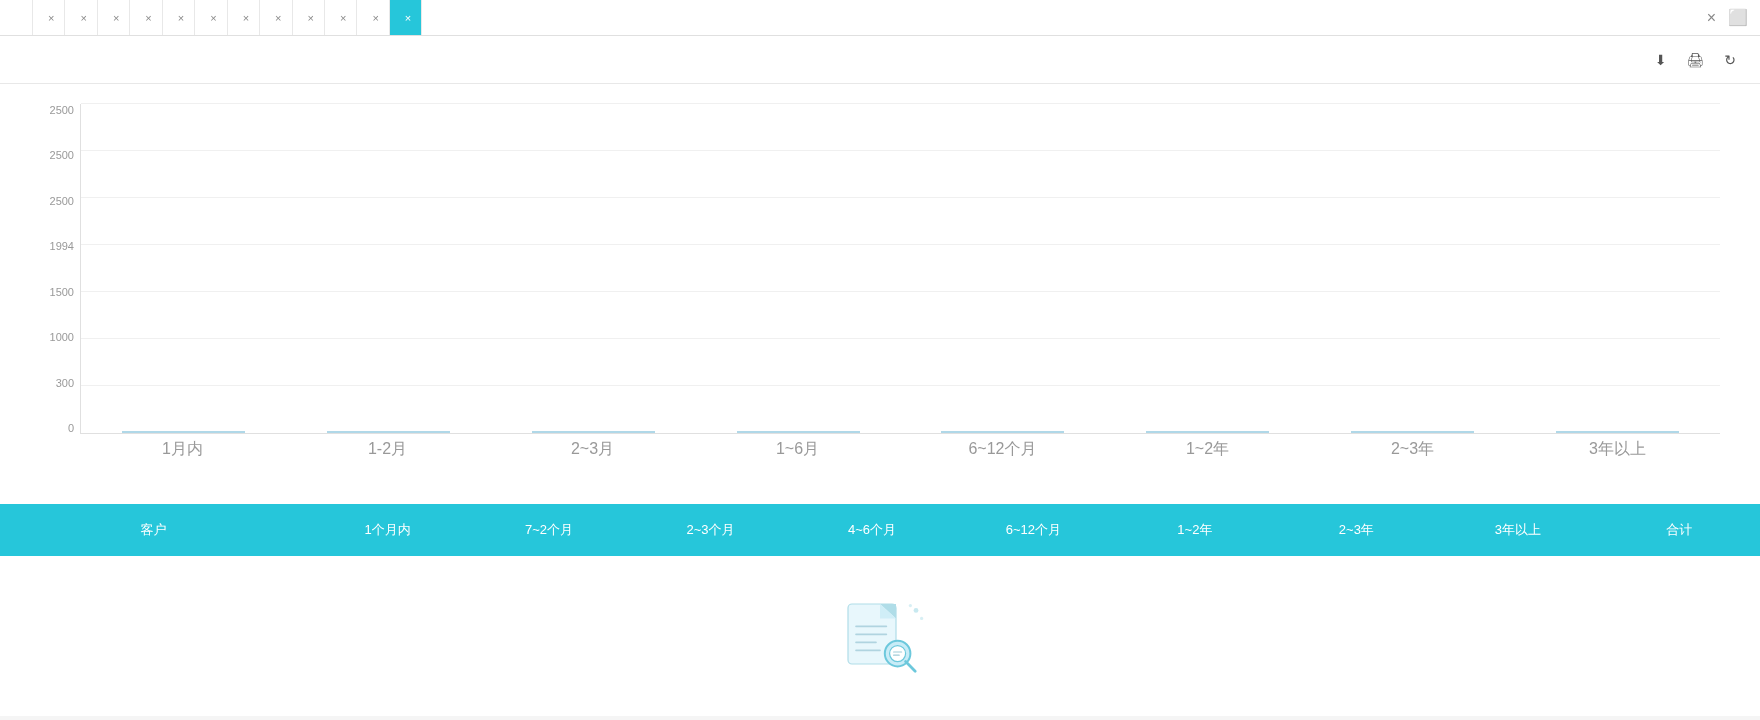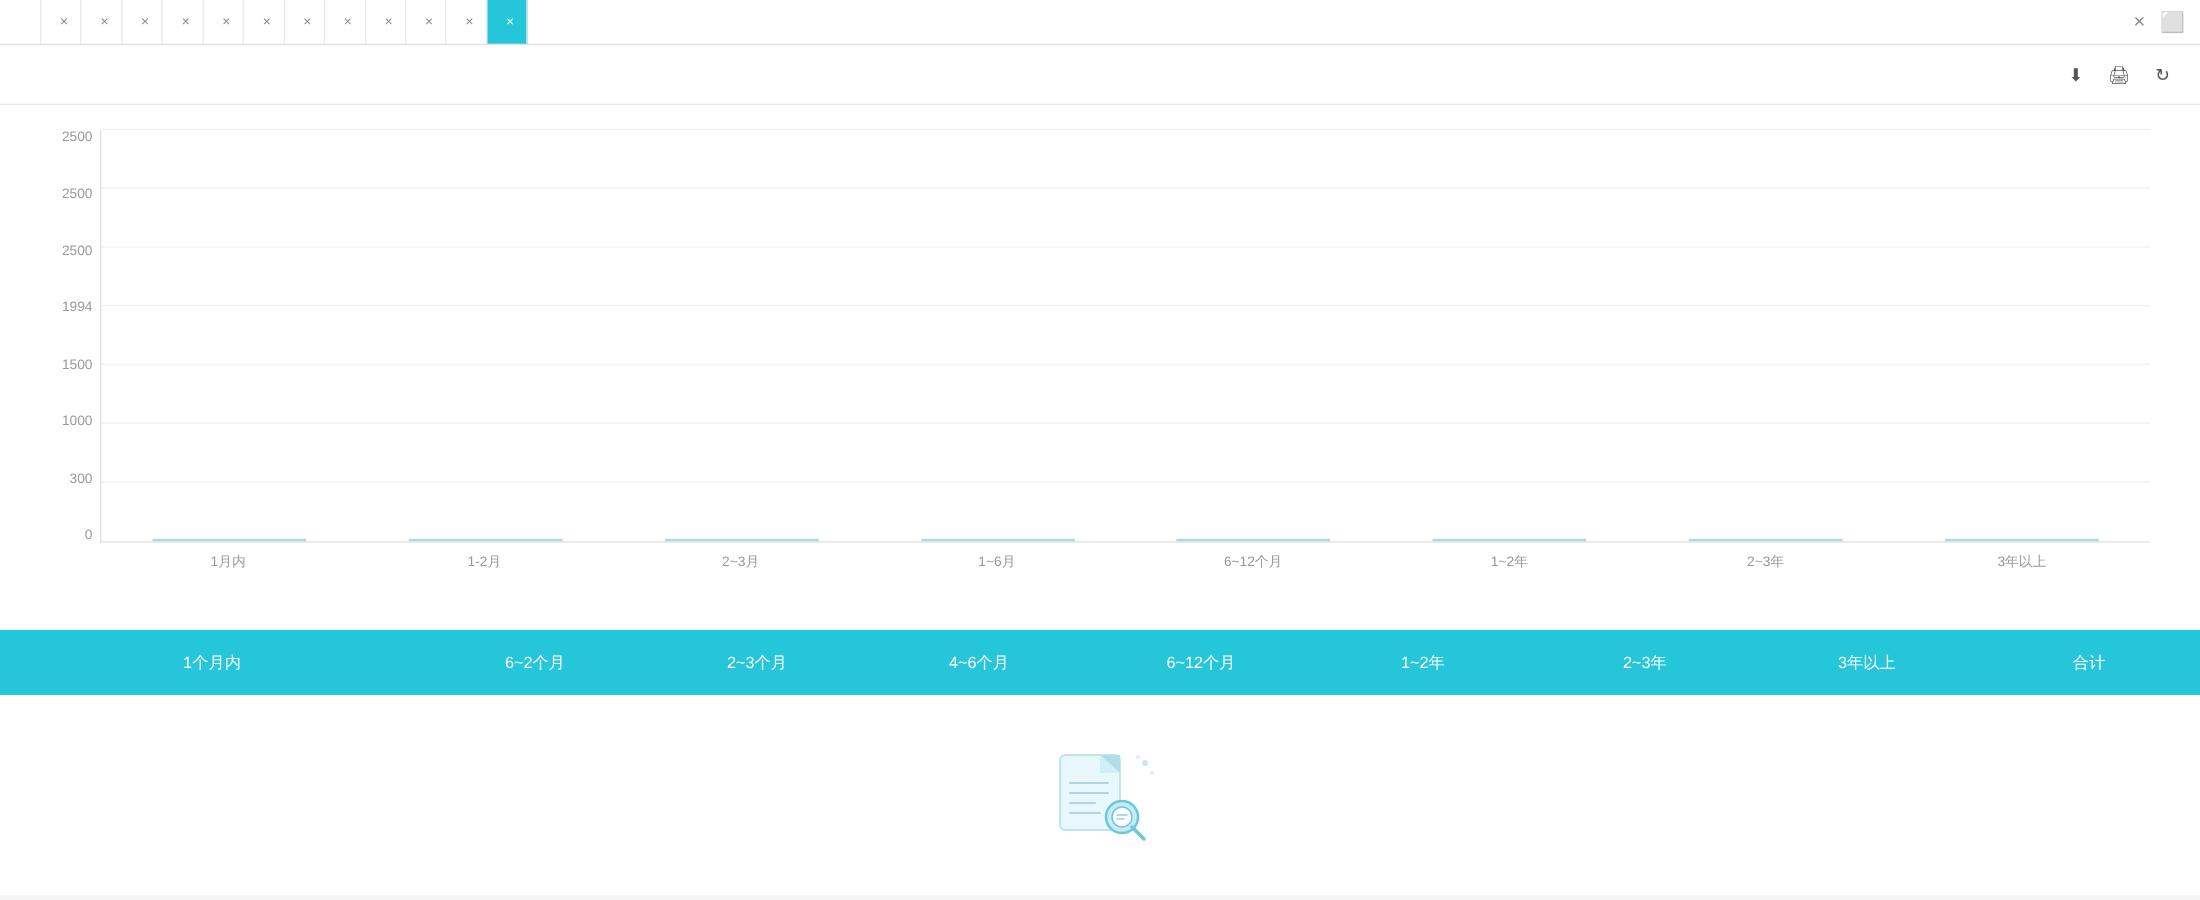--- a/index.html
+++ b/index.html
@@ -177,21 +177,21 @@
     .x-axis {
       position: absolute;
       left: 40px;
       right: 0;
       bottom: 0;
       height: 30px;
       display: flex;
       align-items: center;
     }
     .x-label {
-      font-size: 11px;
+      font-size: 16px;
       color: #999;
       text-align: center;
     }
 
     
     .table-header {
       display: flex;
       background: #26c6da;
       color: #fff;
       height: 52px;
@@ -370,22 +370,23 @@
           <span class="x-label" style="width: 12.5%;">1~6月</span>
           <span class="x-label" style="width: 12.5%;">6~12个月</span>
           <span class="x-label" style="width: 12.5%;">1~2年</span>
           <span class="x-label" style="width: 12.5%;">2~3年</span>
           <span class="x-label" style="width: 12.5%;">3年以上</span>
         </div>
     </div>
   </div>
 
   <div class="table-header" id="table-header">
+      <div class="th-cell" style="flex: 2 1 0%;">客户</div>
       <div class="th-cell">1个月内</div>
-      <div class="th-cell">6~2个月</div>
+      <div class="th-cell">7~2个月</div>
       <div class="th-cell">2~3个月</div>
       <div class="th-cell">4~6个月</div>
       <div class="th-cell">6~12个月</div>
       <div class="th-cell">1~2年</div>
       <div class="th-cell">2~3年</div>
       <div class="th-cell">3年以上</div>
       <div class="th-cell">合计</div>
     </div>
 
   <div class="table-body">

